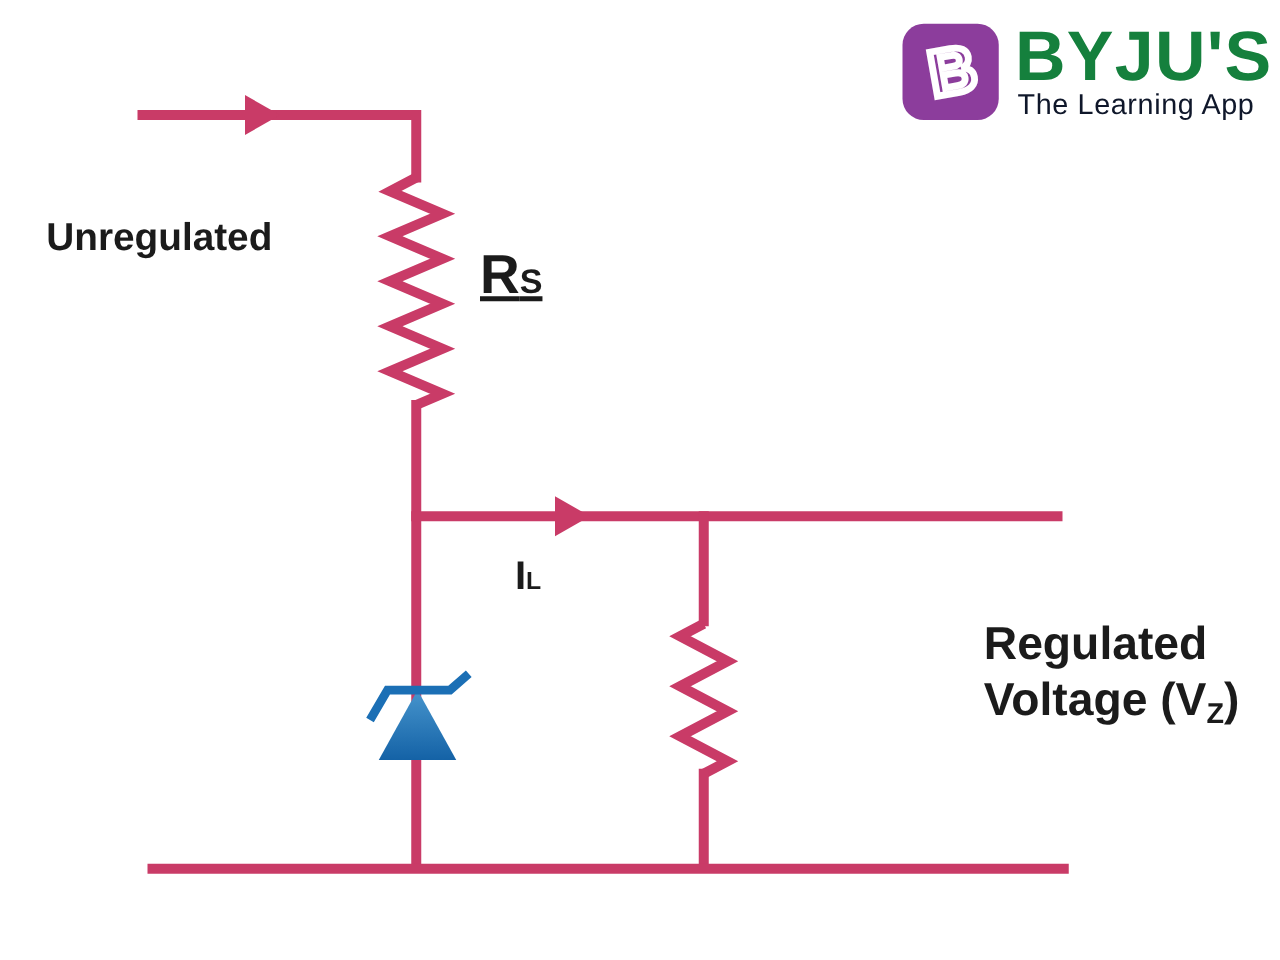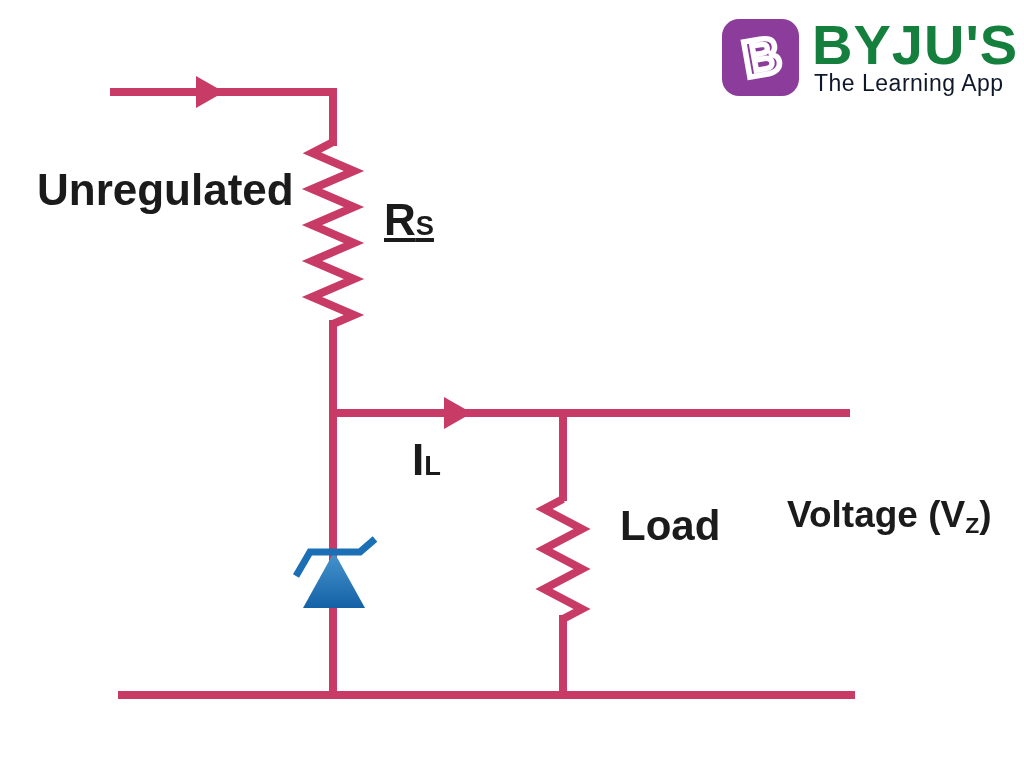--- a/index.html
+++ b/index.html
@@ -11,27 +11,27 @@
     overflow:hidden;
   }
   #circuit-svg{position:absolute;left:0;top:0;}
 
   .lbl{
     position:absolute;
     color:#1b1b1b;
     font-weight:bold;
     white-space:nowrap;
   }
-  .para{font-size:44px;line-height:47px;}
+  .para{font-size:31px;line-height:47px;}
   .sub{font-size:0.62em;}
   .sub-low{font-size:0.62em;position:relative;top:0.28em;}
 
   .lbl-unregulated{left:37px;top:166px;}
   .lbl-rs{left:384px;top:198px;font-size:44px;line-height:44px;text-decoration:underline;}
-  .lbl-il{left:412px;top:438px;font-size:44px;line-height:44px;}
+  .lbl-il{left:412px;top:438px;font-size:32px;line-height:44px;}
   .lbl-load{left:620px;top:498px;font-size:42px;line-height:56px;}
   .lbl-regulated{left:787px;top:492px;font-size:37px;line-height:45px;}
 
   
   .logo{position:absolute;left:722px;top:16px;width:300px;height:90px;}
   .logo-box{
     position:absolute;left:0;top:3px;width:77px;height:77px;
     background:#8C3D9C;border-radius:17px;
   }
   .logo-brand{
@@ -84,24 +84,24 @@
     <div>Unregulated</div>
   </div>
 
   <div class="lbl lbl-rs"><span>R</span><span class="sub">S</span>
   </div>
 
   <div class="lbl lbl-il"><span>I</span><span class="sub">L</span>
   </div>
 
   <div class="lbl lbl-load">
-    <div>Load</div>
   </div>
 
   <div class="lbl lbl-regulated">
+    <div>Regulated</div>
     <div><span>Voltage (V</span><span class="sub-low">Z</span><span>)</span>
     </div>
   </div>
 
   <div class="logo">
     <div class="logo-box">
       <svg width="77" height="77" viewBox="0 0 77 77">
         <text x="40" y="56" text-anchor="middle" font-family="Liberation Sans, DejaVu Sans, sans-serif" font-size="52" font-weight="bold" fill="#8C3D9C" stroke="#ffffff" stroke-width="5.5" transform="rotate(-10 38 38)">B</text>
       </svg>
     </div>

